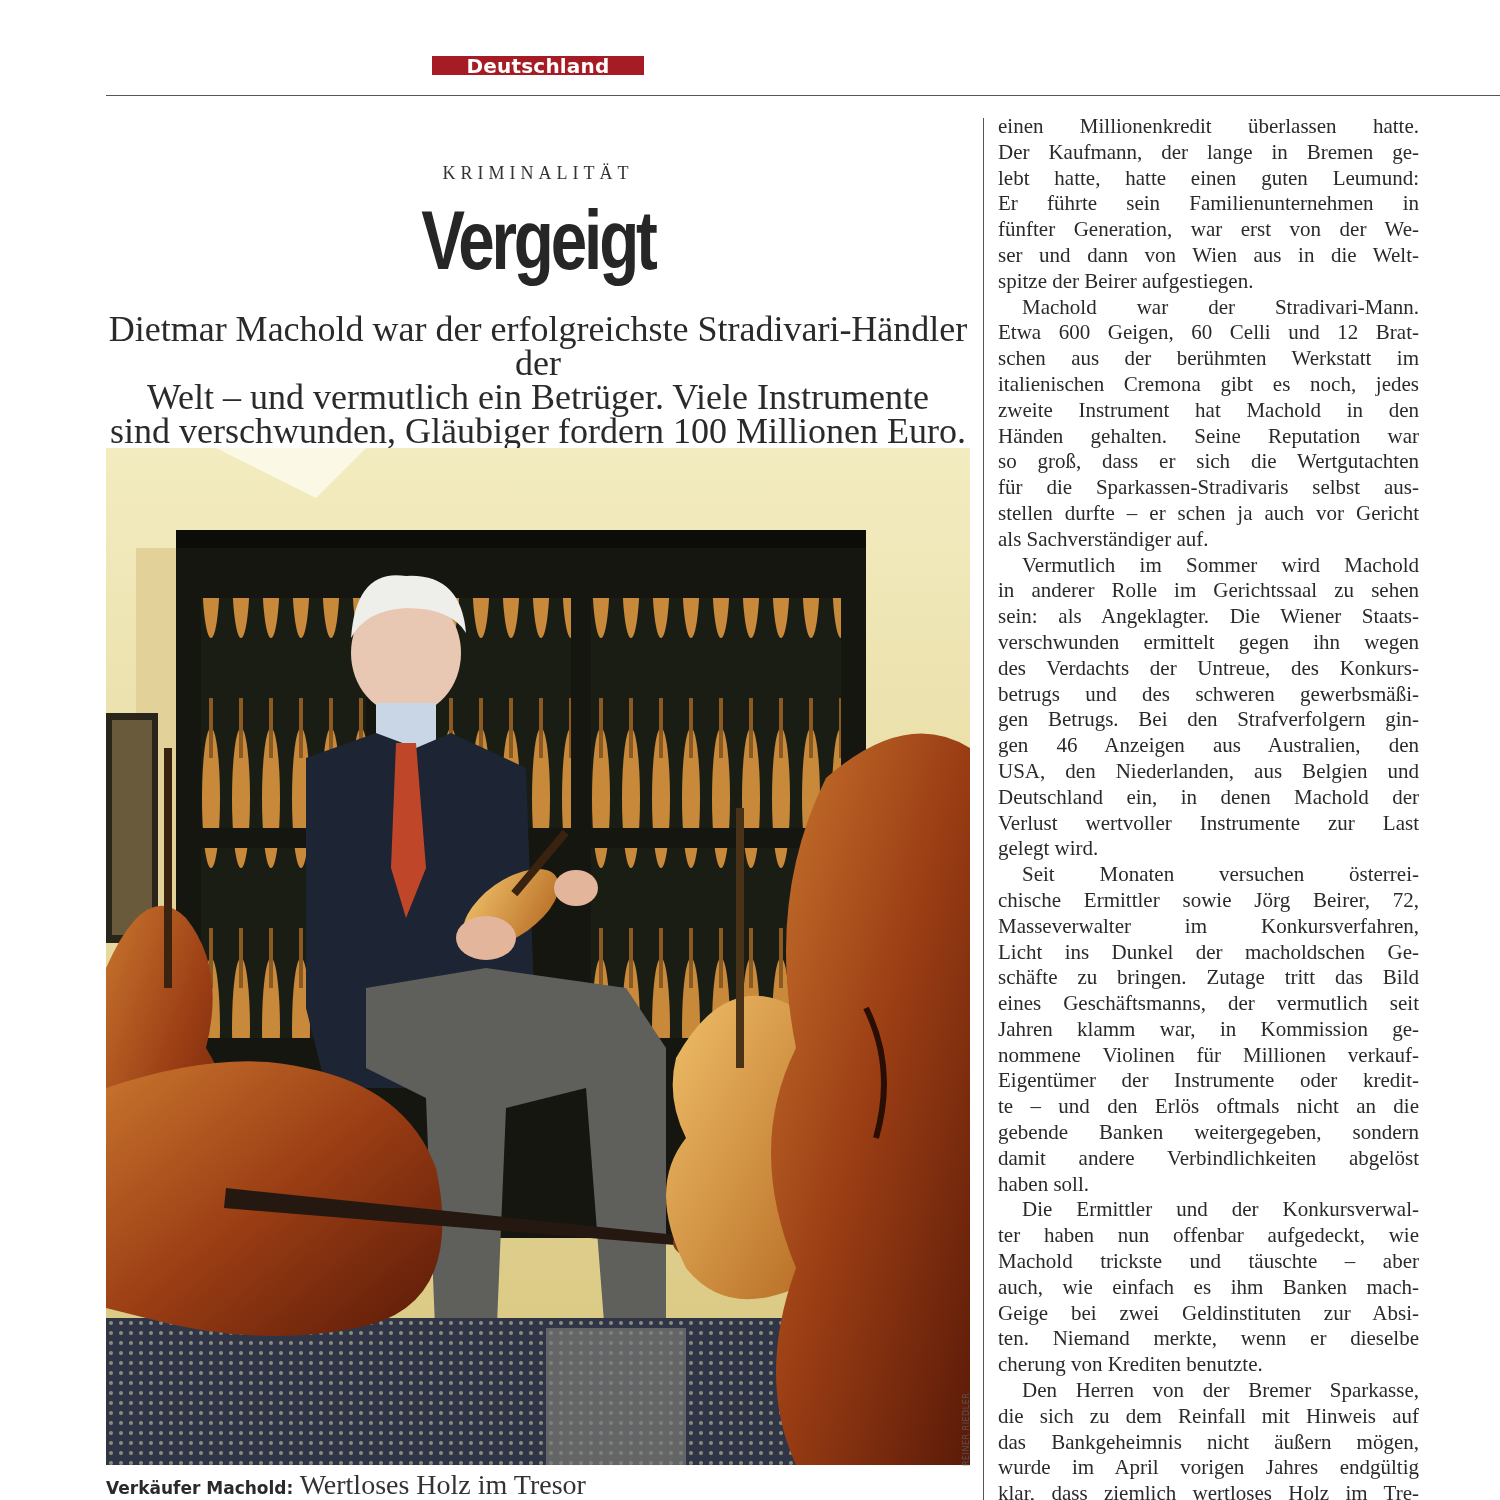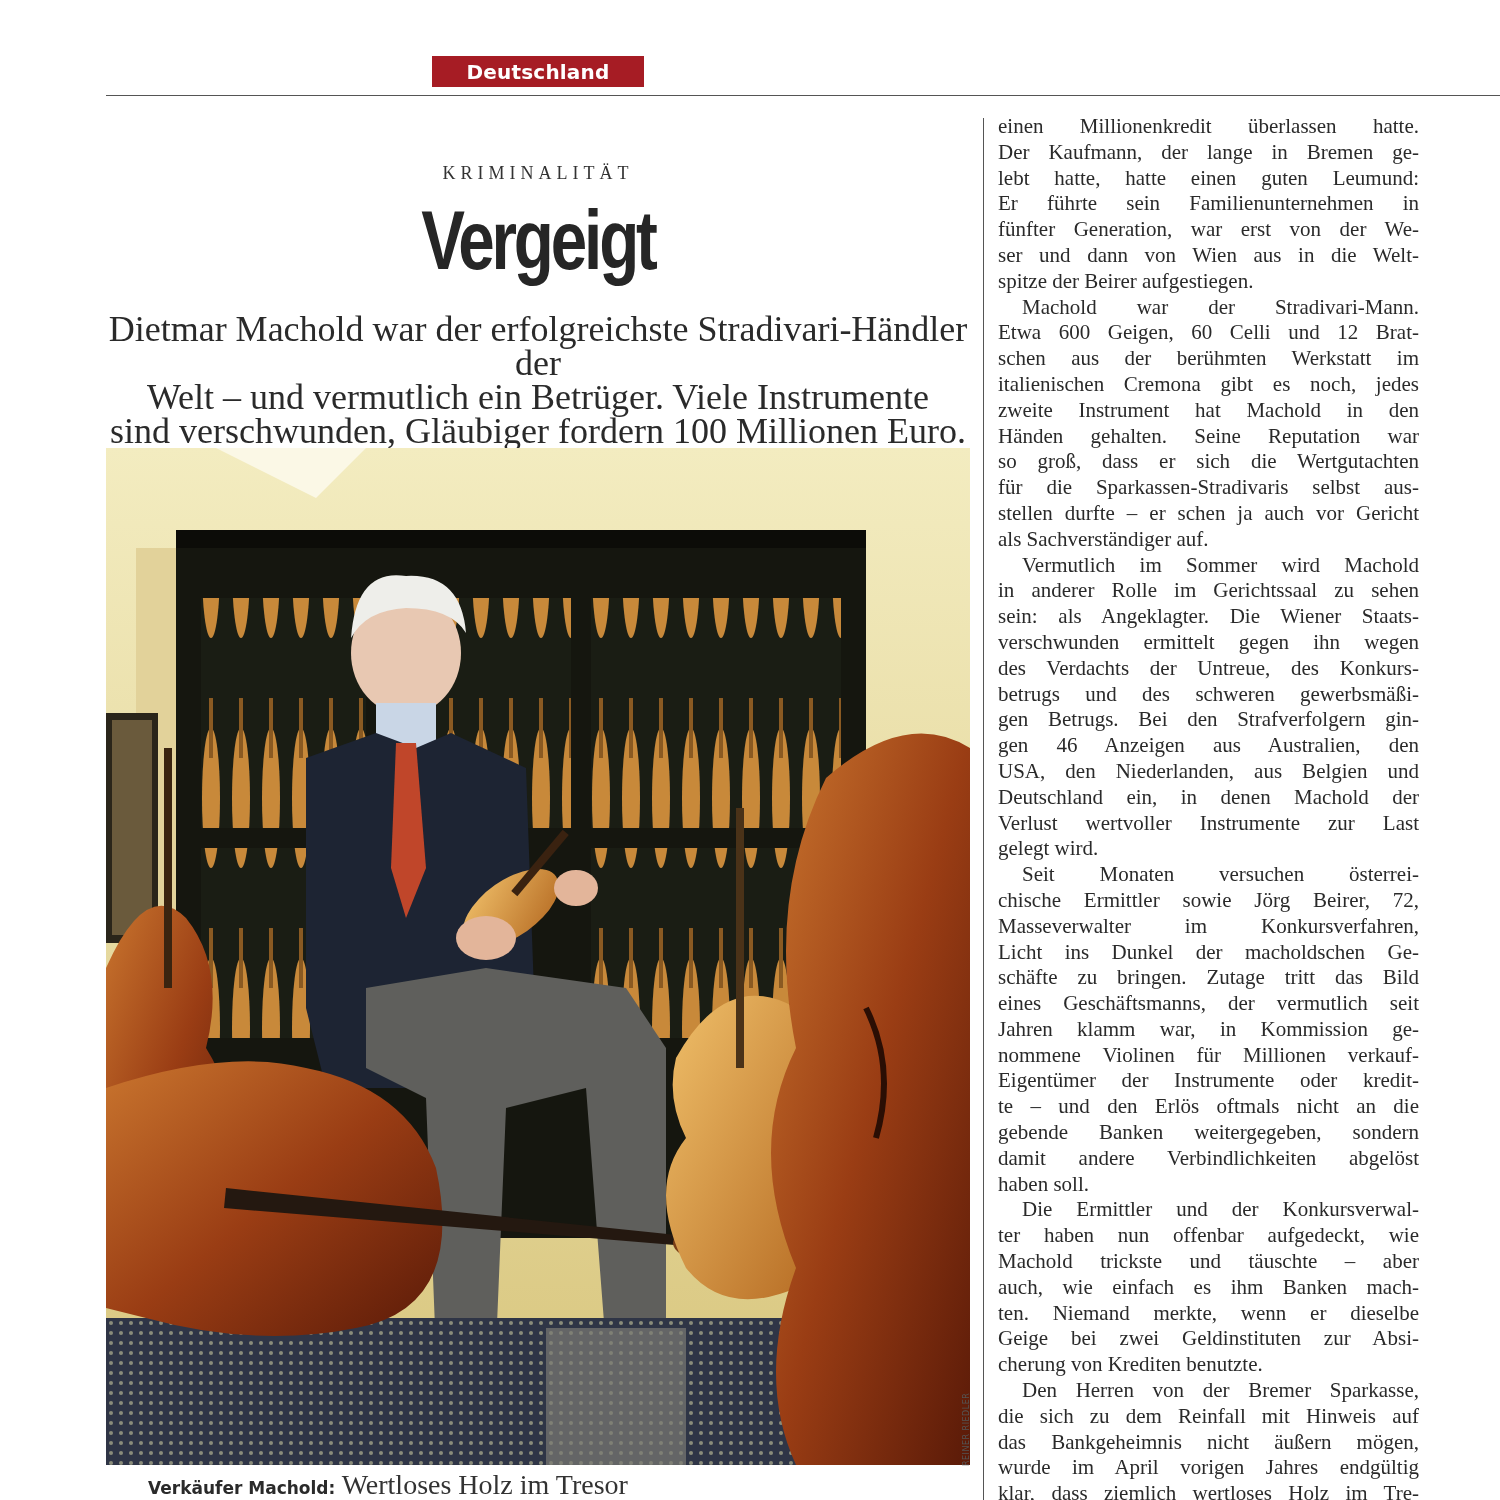--- a/index.html
+++ b/index.html
@@ -1,21 +1,21 @@
 <!DOCTYPE html>
 <html><head>
   <meta charset="utf-8">
   <style>
     html, body { margin: 0; padding: 0; background: #ffffff; }
     body {
       width: 1500px; height: 1500px; position: relative; overflow: hidden;
       font-family: "DejaVu Serif", serif; color: #222;
     }
     .section-tag {
-      position: absolute; left: 432px; top: 56px; width: 212px; height: 31px;
+      position: absolute; left: 432px; top: 56px; width: 212px; height: 19px;
       background: #a61c24; color: #fff;
       font-family: "DejaVu Sans", sans-serif; font-weight: bold; font-size: 20px;
       display: flex; align-items: center; justify-content: center; letter-spacing: 0.2px;
     }
     .top-rule {
       position: absolute; left: 106px; top: 95px; width: 1394px; height: 0;
       border-top: 1.5px solid #555;
     }
     .col-rule {
       position: absolute; left: 983px; top: 118px; width: 0; height: 1382px;
@@ -42,21 +42,21 @@
     .photo svg { display: block; }
     .credit {
       position: absolute; left: 962px; top: 1380px; height: 86px; width: 14px;
       writing-mode: vertical-rl; transform: rotate(180deg);
       font-family: "DejaVu Sans", sans-serif; font-size: 8px; color: #555; letter-spacing: 0.5px;
     }
     .caption {
       position: absolute; left: 106px; top: 1469px; font-size: 20px; white-space: nowrap;
     }
     .caption .cap-label {
-      font-family: "DejaVu Sans", sans-serif; font-weight: bold; font-size: 17px; color: #2a2a2a; margin-left: 42px;
+      font-family: "DejaVu Sans", sans-serif; font-weight: bold; font-size: 17px; color: #2a2a2a;
     }
     .caption .cap-text {
       font-family: "Liberation Serif", serif; font-size: 28px; color: #333;
     }
     .body-col {
       position: absolute; left: 998px; top: 114px; width: 421px;
       font-family: "Liberation Serif", serif; font-size: 21px; line-height: 25.8px; color: #2a2a2a;
     }
     .body-col .line {
       display: block; height: 25.8px; white-space: nowrap; text-align: justify;
@@ -202,21 +202,21 @@
     <span class="line">nommene Violinen für Millionen verkauf-</span>
     <span class="line">Eigentümer der Instrumente oder kredit-</span>
     <span class="line">te – und den Erlös oftmals nicht an die</span>
     <span class="line">gebende Banken weitergegeben, sondern</span>
     <span class="line">damit andere Verbindlichkeiten abgelöst</span>
     <span class="line last">haben soll.</span>
     <span class="line indent">Die Ermittler und der Konkursverwal-</span>
     <span class="line">ter haben nun offenbar aufgedeckt, wie</span>
     <span class="line">Machold trickste und täuschte – aber</span>
     <span class="line">auch, wie einfach es ihm Banken mach-</span>
+    <span class="line">Geige bei zwei Geldinstituten zur Absi-</span>
     <span class="line">ten. Niemand merkte, wenn er dieselbe</span>
-    <span class="line">Geige bei zwei Geldinstituten zur Absi-</span>
     <span class="line last">cherung von Krediten benutzte.</span>
     <span class="line indent">Den Herren von der Bremer Sparkasse,</span>
     <span class="line">die sich zu dem Reinfall mit Hinweis auf</span>
     <span class="line">das Bankgeheimnis nicht äußern mögen,</span>
     <span class="line">wurde im April vorigen Jahres endgültig</span>
     <span class="line">klar, dass ziemlich wertloses Holz im Tre-</span>
   </div>
 
 </body></html>

